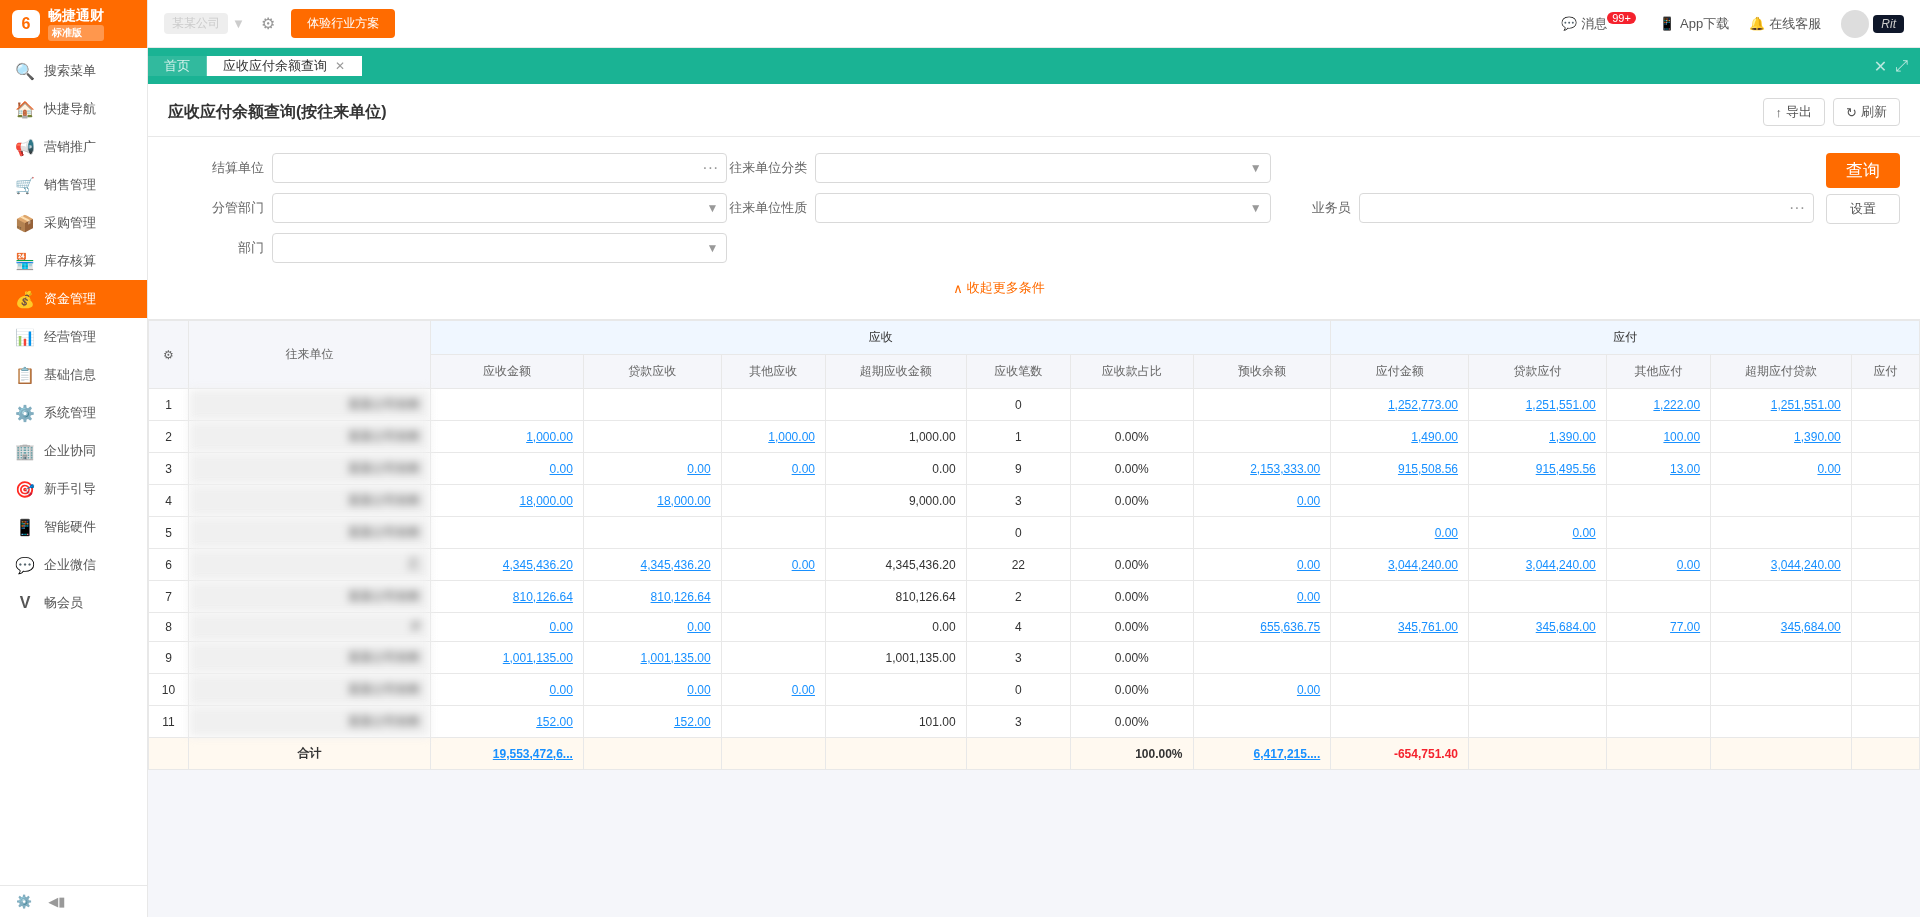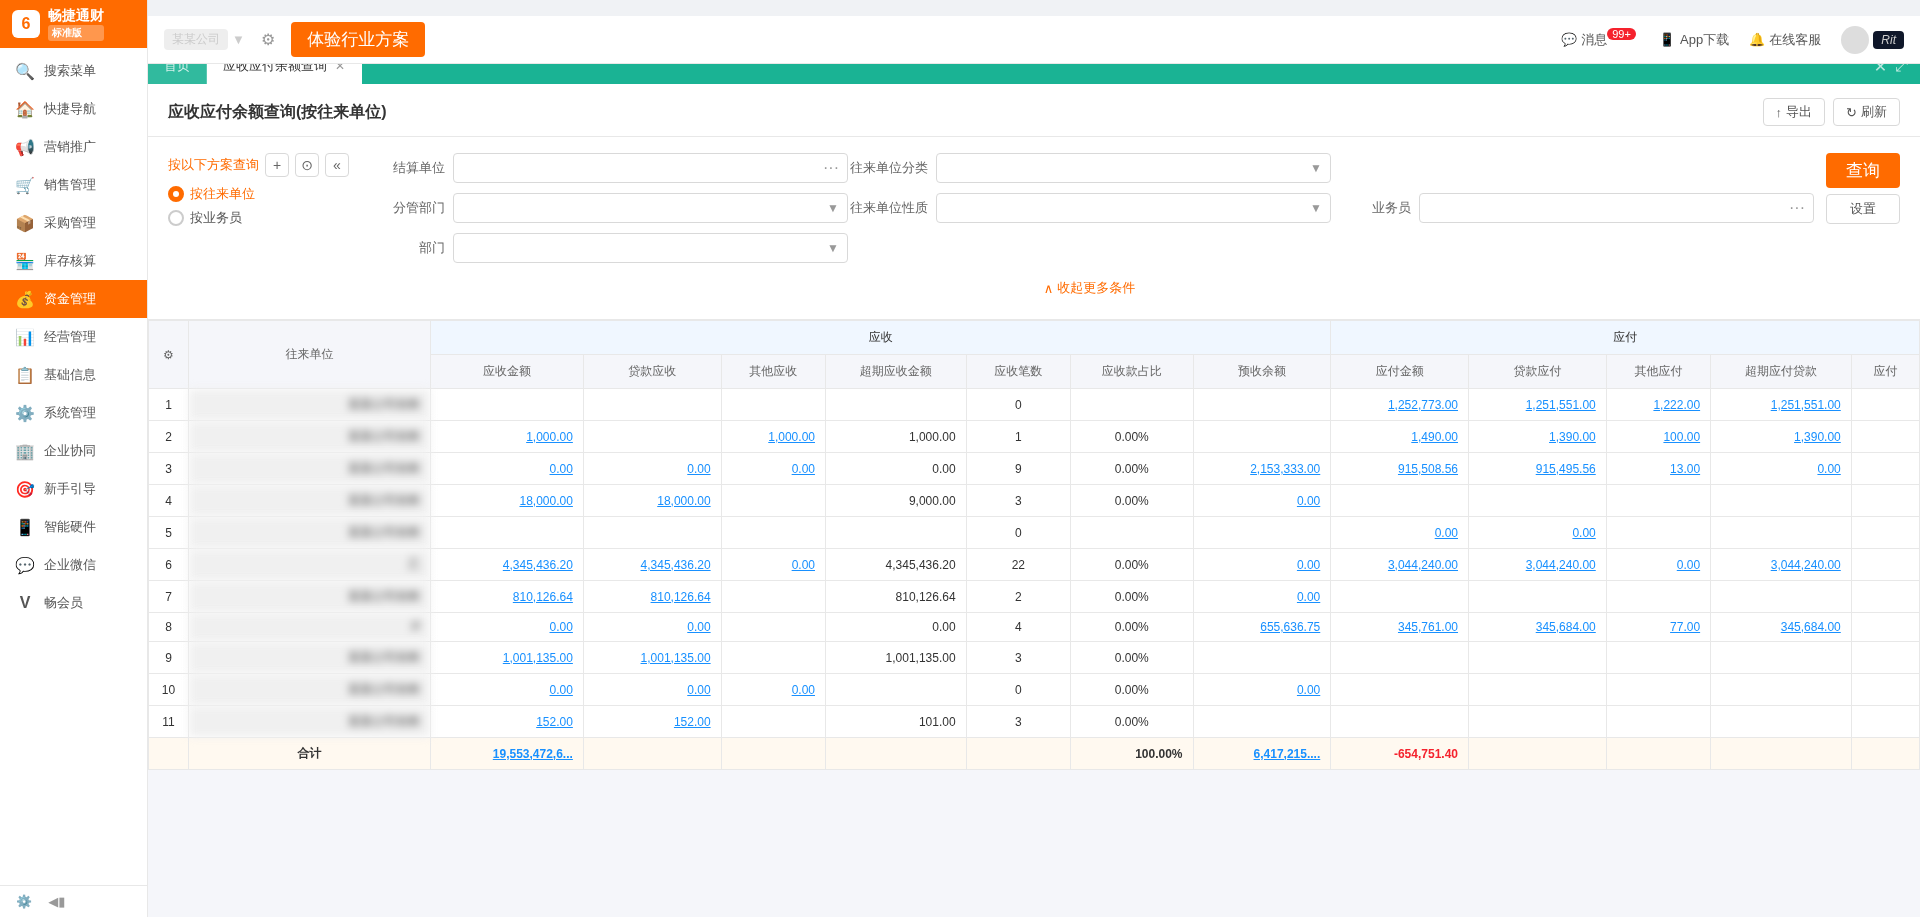--- a/index.html
+++ b/index.html
@@ -30,32 +30,32 @@
     .sidebar-item.active { background: #ff6b00; color: #fff; border-radius: 0; }
     .sidebar-item-icon { width: 18px; height: 18px; display: flex; align-items: center; justify-content: center; font-size: 16px; }
     .sidebar-item-label { font-size: 13px; }
     .sidebar-footer {
       border-top: 1px solid #e8e8e8; padding: 8px 16px;
       display: flex; align-items: center; gap: 16px; color: #999;
     }
 
     
     .header {
-      position: fixed; left: 148px; top: 16px; right: 0; height: 48px;
+      position: fixed; left: 148px; top: 0; right: 0; height: 48px;
       background: #fff; border-bottom: 1px solid #e8e8e8; z-index: 99;
       display: flex; align-items: center; padding: 12px 16px; gap: 12px;
     }
     .header-breadcrumb {
       display: flex; align-items: center; gap: 4px; color: #999; font-size: 13px;
     }
     .header-breadcrumb-arrow { color: #ccc; }
     .header-gear { color: #999; cursor: pointer; font-size: 16px; padding: 4px; }
     .header-trial-btn {
       background: #ff6b00; color: #fff; border: none; border-radius: 4px;
-      padding: 6px 16px; cursor: pointer; font-size: 17px;
+      padding: 6px 16px; cursor: pointer; font-size: 12px;
     }
     .header-right {
       margin-left: auto; display: flex; align-items: center; gap: 20px; color: #555;
     }
     .header-right-item {
       display: flex; align-items: center; gap: 4px; cursor: pointer; font-size: 13px;
     }
     .notification-badge {
       background: #f5222d; color: #fff; border-radius: 10px;
       padding: 0 5px; font-size: 11px; position: relative; top: -6px; left: -4px;
@@ -65,21 +65,21 @@
       display: flex; align-items: center; justify-content: center;
     }
 
     
     .tab-bar {
       position: fixed; left: 148px; top: 48px; right: 0; height: 36px;
       background: #1ab394; display: flex; align-items: center; z-index: 98;
       padding: 0;
     }
     .tab-item {
-      height: 36px; display: flex; align-items: center; padding: 0 16px;
+      height: 20px; display: flex; align-items: center; padding: 0 16px;
       cursor: pointer; color: rgba(255,255,255,0.8); font-size: 13px; gap: 8px;
       border-right: 1px solid rgba(255,255,255,0.2);
     }
     .tab-item.home { background: rgba(255,255,255,0.1); }
     .tab-item.active { background: #fff; color: #333; }
     .tab-close { font-size: 12px; color: #999; cursor: pointer; }
 
     
     .main {
       position: fixed; left: 148px; top: 84px; right: 0; bottom: 0;
@@ -311,42 +311,20 @@
         <button class="btn-refresh">
           <span>↻</span>
           <span>刷新</span>
         </button>
       </div>
     </div>
 
     <div class="filter-area">
       <div style="display:flex;gap:0;">
 
-        <div class="filter-scheme">
-          <div style="display:flex;flex-direction:column;gap:4px;align-items:flex-start;">
-            <div style="display:flex;align-items:center;gap:6px;">
-              <span style="color:#ff6b00;font-size:13px;">按以下方案查询</span>
-              <span class="scheme-btn">+</span>
-              <span class="scheme-btn">⊙</span>
-              <span class="scheme-btn">«</span>
-            </div>
-            <div class="scheme-options">
-              <div class="scheme-option active">
-                <div style="width:16px;height:16px;border-radius:50%;border:2px solid #ff6b00;background:#ff6b00;display:flex;align-items:center;justify-content:center;">
-                  <div style="width:6px;height:6px;border-radius:50%;background:#fff;"></div>
-                </div>
-                <span>按往来单位</span>
-              </div>
-              <div class="scheme-option">
-                <div style="width:16px;height:16px;border-radius:50%;border:2px solid #ccc;display:flex;align-items:center;justify-content:center;"></div>
-                <span>按业务员</span>
-              </div>
-            </div>
-          </div>
-        </div>
 
         <div style="flex:1;padding-left:16px;">
 
           <div class="filter-row">
             <div class="filter-field">
               <span class="filter-label">结算单位</span>
               <div class="filter-input">
                 <span></span>
                 <span class="filter-input-dots">···</span>
               </div>

